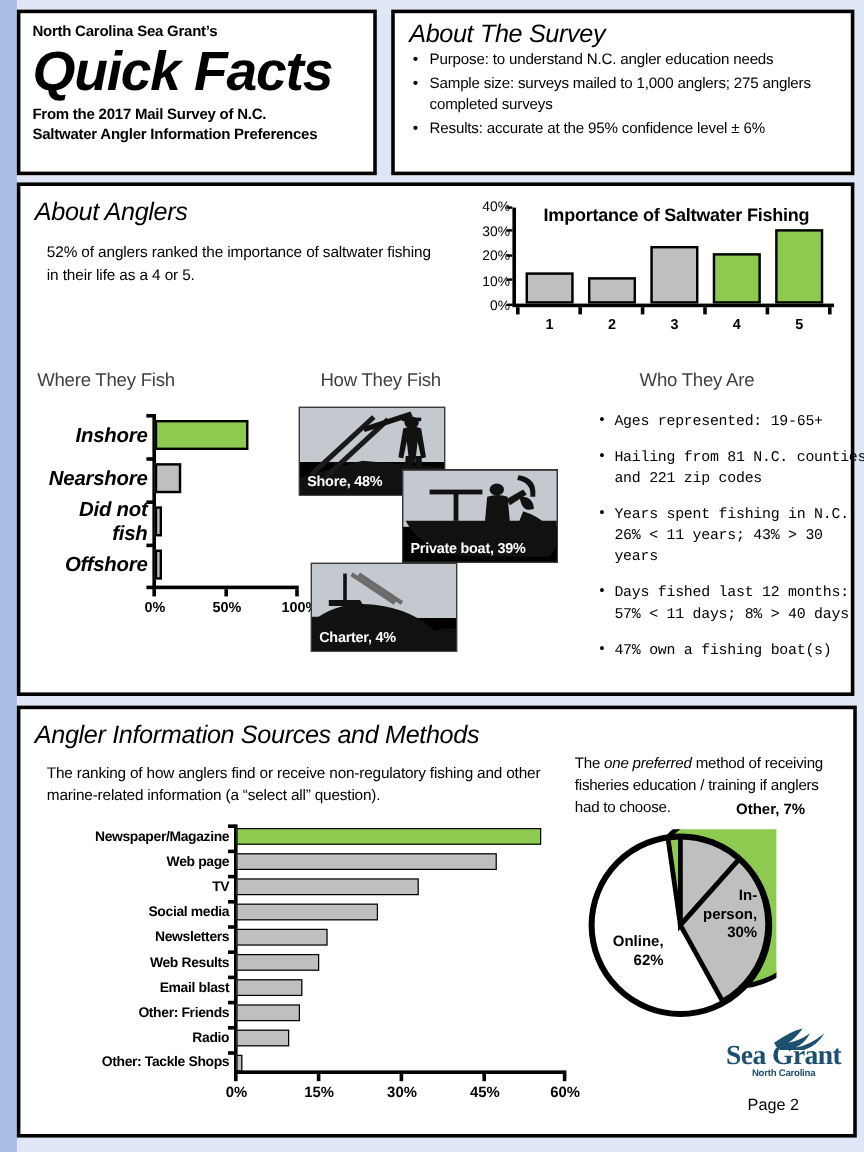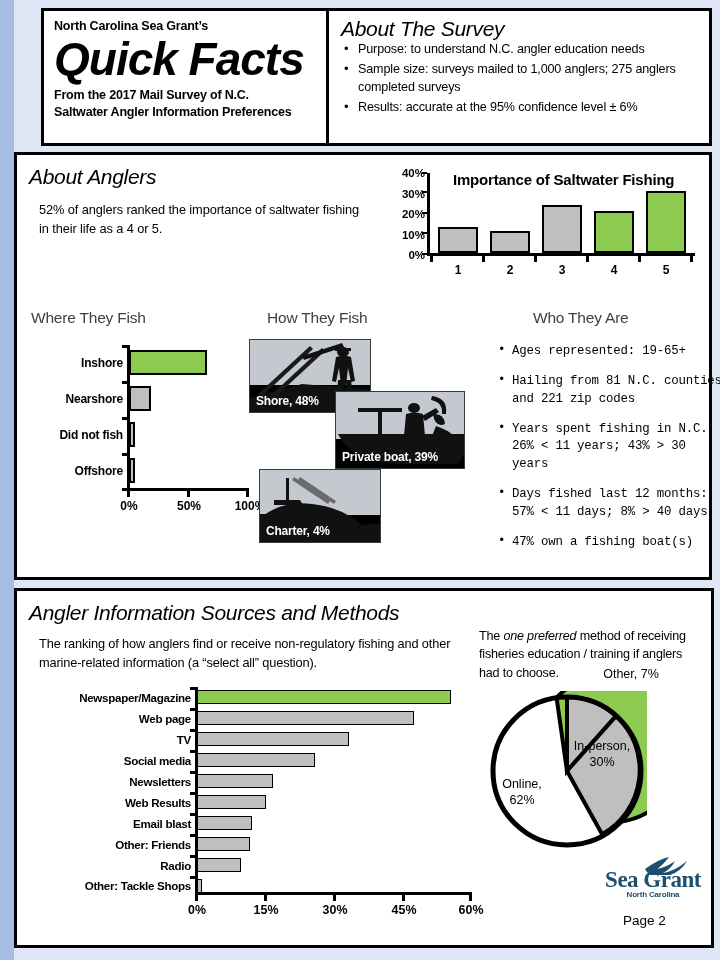--- a/index.html
+++ b/index.html
@@ -18,21 +18,21 @@
     position: absolute; left: 0; top: 0;
     width: 14px; height: 960px;
     background: #a8bde3;
   }
   .panel {
     position: absolute;
     background: #ffffff;
     border: 3px solid #000000;
   }
   
-  #panel-title { left: 14px; top: 8px; width: 300px; height: 138px; padding: 8px 10px 0 10px; margin-left: 27px; }
+  #panel-title { left: 14px; top: 8px; width: 300px; height: 138px; padding: 8px 10px 0 10px; }
   .kicker { font-size: 12.5px; font-weight: bold; letter-spacing: -0.2px; }
   .bigtitle {
     font-size: 46px; font-weight: bold; font-style: italic;
     letter-spacing: -1px; line-height: 1.05; margin: 2px 0 4px 0;
   }
   .subtitle { font-size: 12.5px; font-weight: bold; line-height: 1.35; letter-spacing: -0.2px; }
 
   
   #panel-survey { left: 326px; top: 8px; width: 386px; height: 138px; padding: 6px 10px 0 12px; }
   .panel-h { font-size: 21px; font-style: italic; letter-spacing: -0.3px; }
@@ -54,21 +54,21 @@
   }
 
   
   #imp-chart { position: absolute; left: 374px; top: 14px; width: 312px; height: 116px; }
   #imp-title {
     position: absolute; left: 62px; top: 2px;
     font-size: 15px; font-weight: bold; letter-spacing: -0.2px;
   }
   .imp-ylabels { position: absolute; left: 0; top: 4px; width: 34px; height: 84px; }
   .imp-ylabels div {
-    position: absolute; right: 0; font-size: 11.5px; font-weight: bold;
+    position: absolute; right: 0; font-size: 11.5px; font-weight: normal;
     transform: translateY(-50%);
   }
   .imp-axis-v { position: absolute; left: 36px; top: 4px; width: 3px; height: 82px; background: #000; }
   .imp-axis-h { position: absolute; left: 36px; top: 84px; width: 268px; height: 3px; background: #000; }
   .imp-tick { position: absolute; top: 87px; width: 3px; height: 6px; background: #000; }
   .imp-ytick { position: absolute; left: 31px; width: 5px; height: 2px; background: #000; }
   .imp-bars { position: absolute; left: 39px; top: 4px; width: 262px; height: 80px; }
   .imp-bar {
     position: absolute; bottom: 0; width: 40px;
     border: 2px solid #000; background: #bfbfbf;
@@ -83,21 +83,21 @@
   
   .col-title {
     position: absolute; font-size: 15.5px; letter-spacing: -0.2px; color: #404040;
   }
 
   
   #where-chart { position: absolute; left: 20px; top: 190px; width: 220px; height: 165px; }
   .wf-labels { position: absolute; left: 0; top: 0; width: 86px; height: 144px; }
   .wf-labels div {
     position: absolute; right: 0; width: 86px; text-align: right;
-    font-size: 12px; font-weight: bold; transform: translateY(-50%); letter-spacing: -0.2px;
+    font-size: 17px; font-weight: bold; transform: translateY(-50%); letter-spacing: -0.2px; font-style: italic;
   }
   .wf-axis-v { position: absolute; left: 90px; top: 0; width: 3px; height: 146px; background: #000; }
   .wf-axis-h { position: absolute; left: 90px; top: 143px; width: 122px; height: 3px; background: #000; }
   .wf-ytick { position: absolute; left: 85px; width: 6px; height: 3px; background: #000; }
   .wf-xtick { position: absolute; top: 146px; width: 3px; height: 6px; background: #000; }
   .wf-bar { position: absolute; left: 92px; height: 25px; border: 2px solid #000; background: #bfbfbf; }
   .wf-bar.green { background: #8cca50; }
   .wf-xlabels { position: absolute; left: 78px; top: 154px; width: 150px; }
   .wf-xlabels span {
     position: absolute; font-size: 12px; font-weight: bold; transform: translateX(-50%);
@@ -148,21 +148,21 @@
   .src-xtick { position: absolute; top: 208px; width: 3px; height: 6px; background: #000; }
   .src-bar { position: absolute; left: 172px; height: 14px; border: 1.5px solid #000; background: #bfbfbf; }
   .src-bar.green { background: #8cca50; }
   .src-xlabels { position: absolute; left: 150px; top: 216px; width: 310px; }
   .src-xlabels span {
     position: absolute; font-size: 12.4px; font-weight: bold; transform: translateX(-50%);
   }
 
   
   #pie-wrap { position: absolute; left: 470px; top: 100px; width: 200px; height: 170px; }
-  .pie-lbl { position: absolute; font-size: 12.5px; font-weight: normal; line-height: 1.25; text-align: center; }
+  .pie-lbl { position: absolute; font-size: 12.5px; font-weight: bold; line-height: 1.25; text-align: right; }
 
   
   #logo { position: absolute; left: 598px; top: 862px; width: 100px; height: 46px; }
   #logo .lg-text {
     position: absolute; left: 0; top: 10px; width: 100px; text-align: center;
     font-family: "Liberation Serif", serif; font-weight: bold; font-size: 23px;
     color: #1d4f6e; letter-spacing: -0.5px;
   }
   #logo .lg-sub {
     position: absolute; left: 0; top: 33px; width: 100px; text-align: center;

